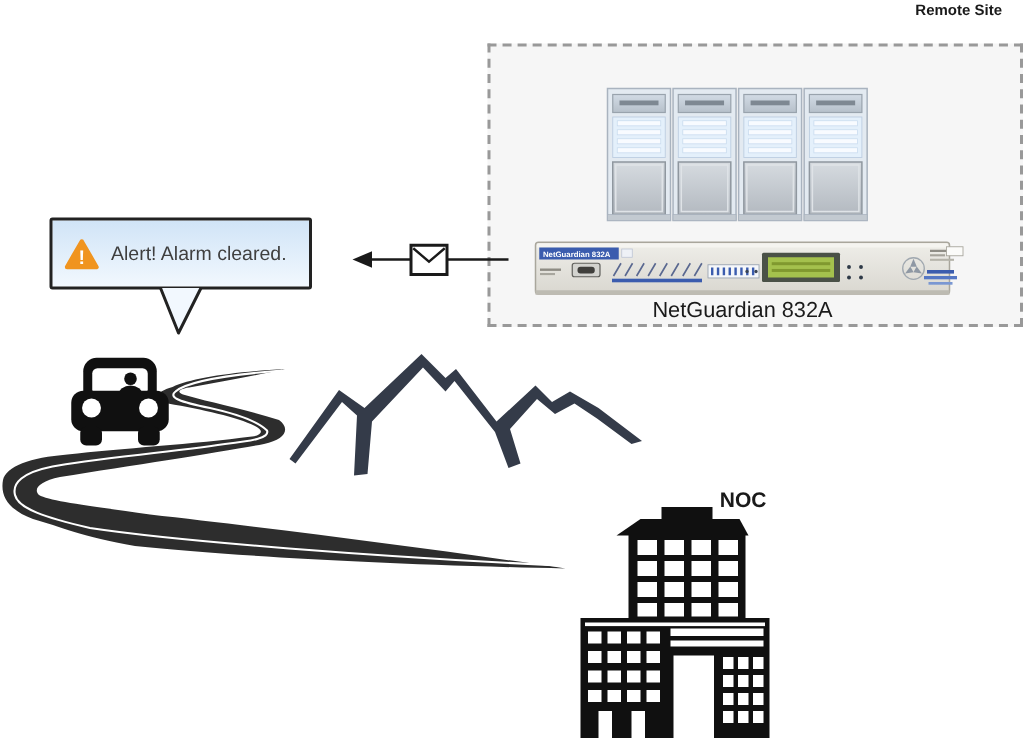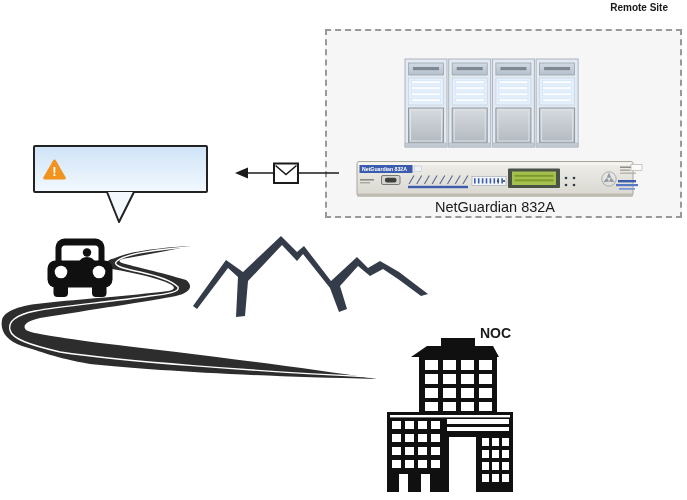--- a/index.html
+++ b/index.html
@@ -236,19 +236,20 @@
   <div class="label remote-label">Remote Site</div>
   <div class="label device-caption">NetGuardian 832A</div>
   <div class="label noc-label">NOC</div>
 
   <div class="bubble">
     <svg width="23" height="21" viewBox="0 0 23 21">
       <path d="M11.5,2 L21.3,19 H1.7 Z" style="fill:var(--warning-orange,#f0941f);stroke:var(--warning-orange,#f0941f)" stroke-width="3" stroke-linejoin="round"></path>
       <text x="11.5" y="17" text-anchor="middle" font-size="13" font-weight="bold" fill="#ffffff" font-family="Liberation Sans, sans-serif">!</text>
     </svg>
     <div class="bubble-text">
+      <div>Alert! Alarm cleared.</div>
     </div>
   </div>
   <svg class="tail" viewBox="0 0 40 34">
     <path d="M34,1 L19,31 L7,1" style="fill:var(--bubble-bottom,#f2f8fe);stroke:var(--bubble-border,#222)" stroke-width="2" stroke-linejoin="round"></path>
   </svg>
 
 </div>
 
 </body></html>

